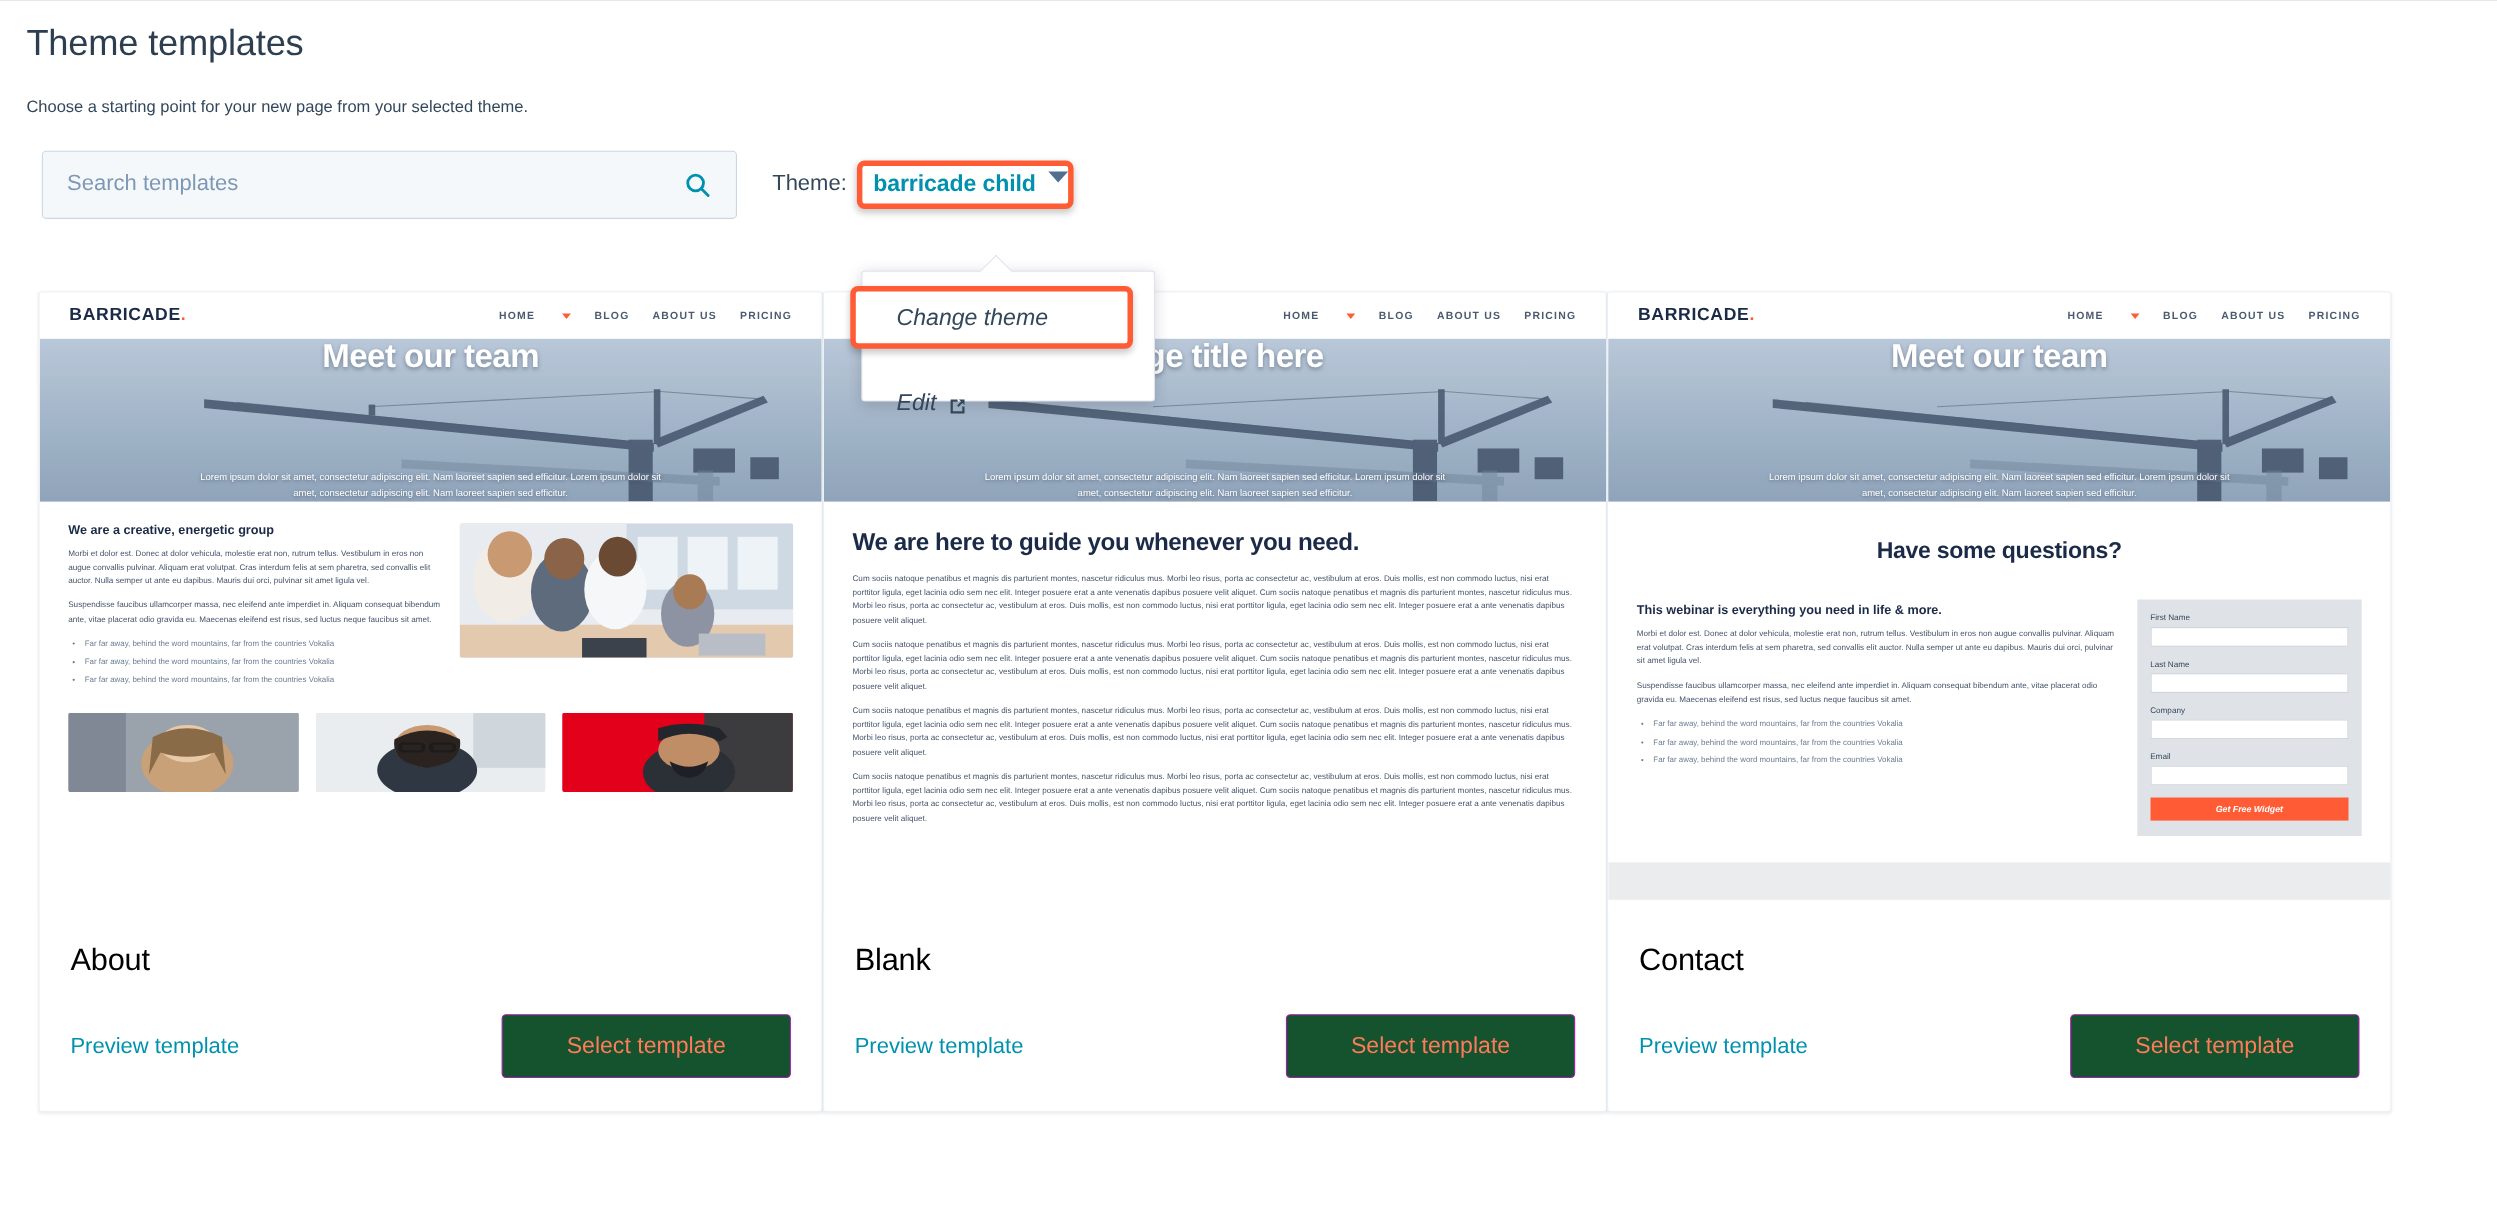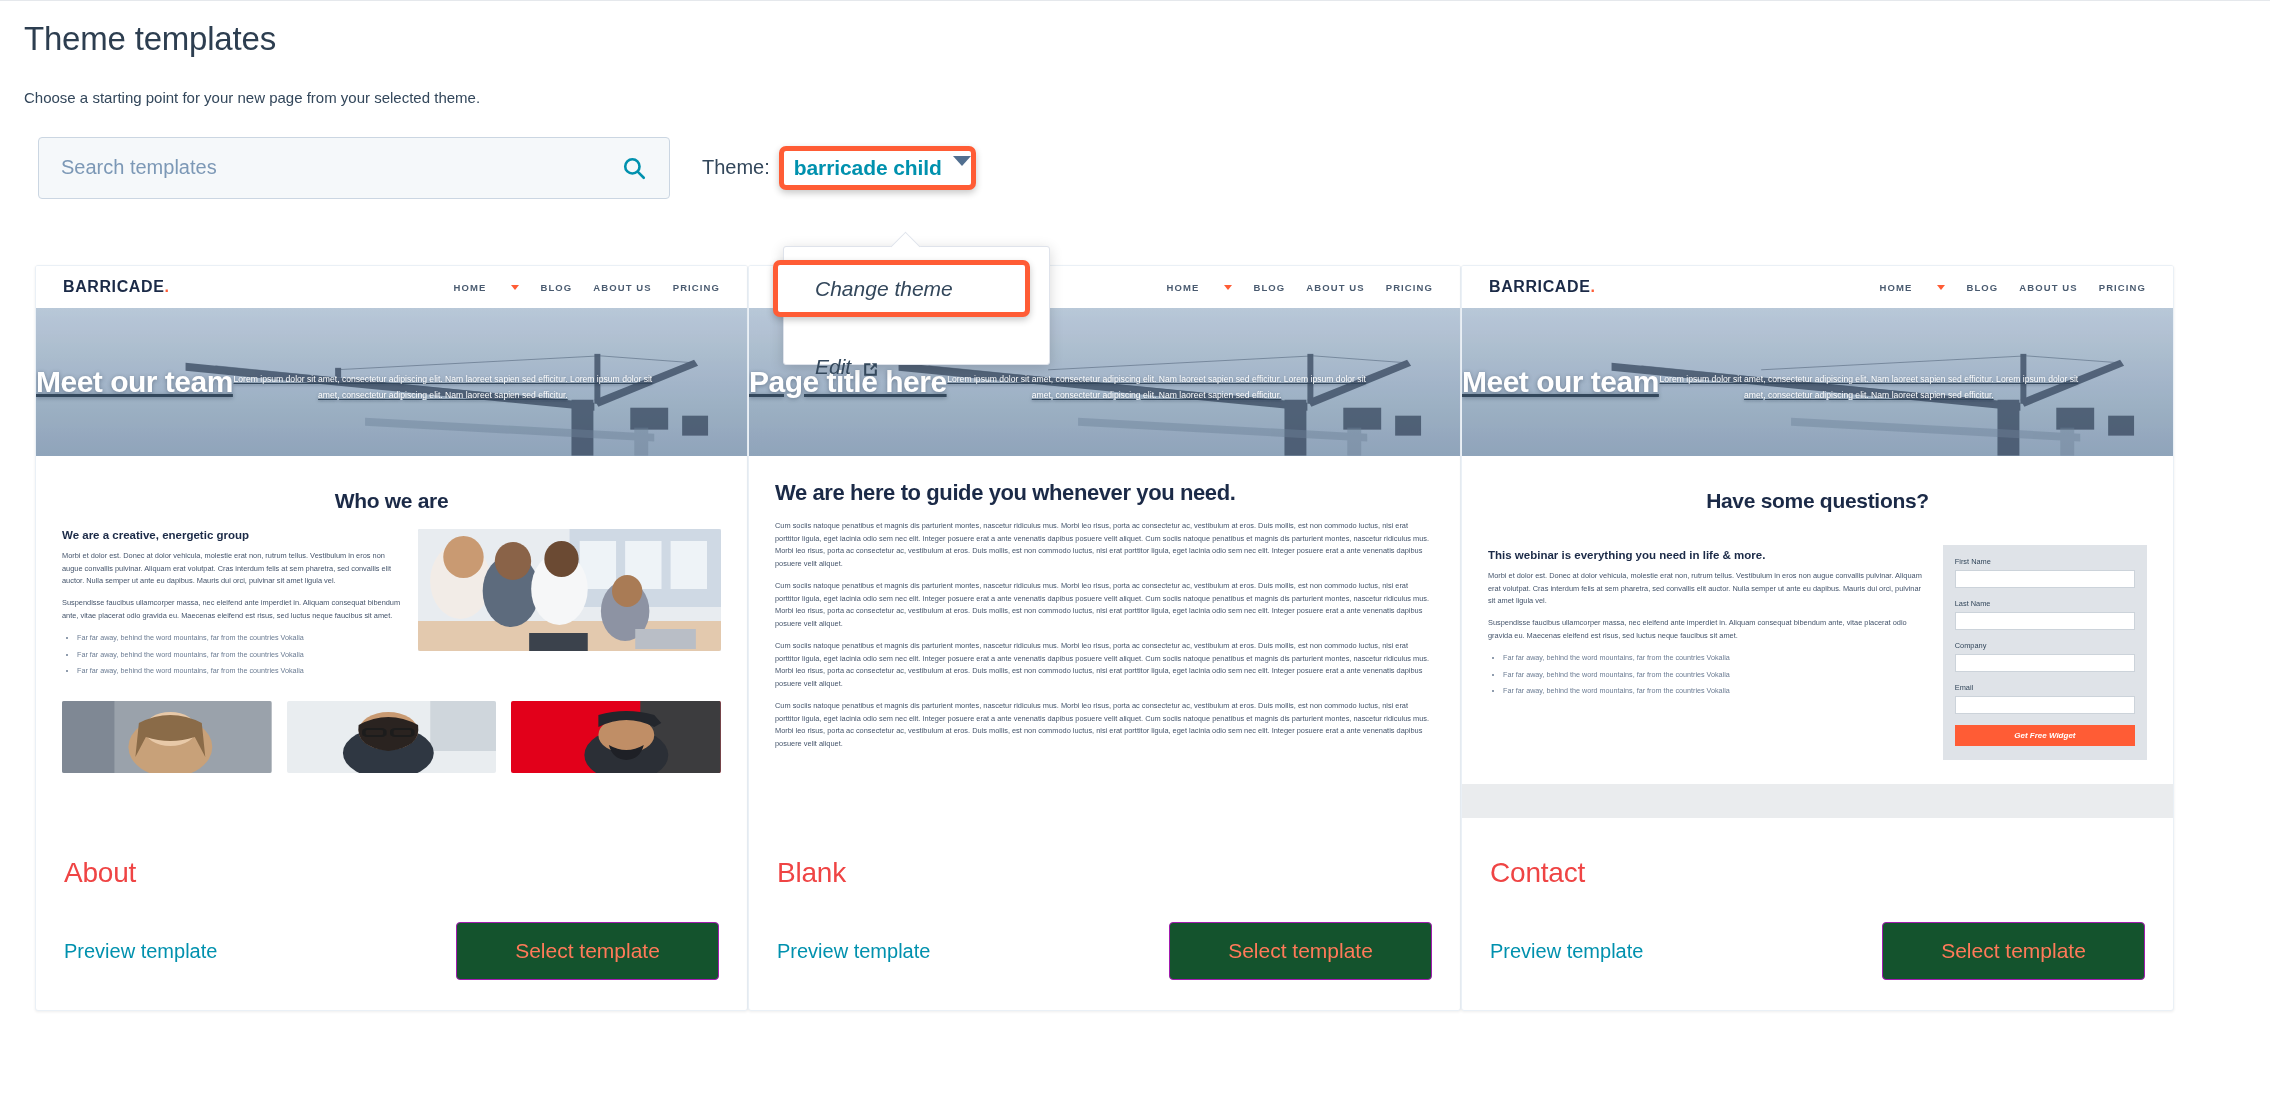--- a/index.html
+++ b/index.html
@@ -146,23 +146,22 @@
   .mini-caret {
     display:inline-block; width:0;height:0;
     border-left:4px solid transparent;border-right:4px solid transparent;
     border-top:5px solid #ff5c35; margin-left:4px; vertical-align: middle;
   }
 
   
   .hero {
     height: 148px; position: relative; overflow: hidden;
     background: linear-gradient(180deg,#b7c6d6 0%, #9fb2c6 45%, #93a7bd 100%);
-    display: flex; flex-direction: row; align-items: center;
-    justify-content: flex-start;
-    text-decoration: underline;
+    display: flex; flex-direction: column; align-items: center;
+    justify-content: space-between;
   }
   .hero-title {
     position: relative; z-index: 3;
     font-size: 30px; font-weight: 800; color: #ffffff;
     letter-spacing: -0.5px;
     text-shadow: 0 1px 4px rgba(40,55,75,0.45);
     font-family: "Liberation Sans", sans-serif;
   }
   .hero-sub {
     position: relative; z-index: 3;
@@ -223,21 +222,21 @@
     font-size: 8px; font-weight: 700; display: flex;
     align-items: center; justify-content: center; border: none;
     font-family: "Liberation Sans", sans-serif;
     font-style: italic;
   }
   .gray-band { height: 34px; background: #eaecee; margin-top: 24px; }
 
   
   .card-foot { padding: 26px 28px 30px 28px; }
   .tpl-name {
-    font-size: 28px; color: #ef4444; font-weight: 400;
+    font-size: 28px; color: #000000; font-weight: 400;
     letter-spacing: -0.2px; margin-bottom: 33px;
   }
   .foot-row { display: flex; align-items: center; }
   .preview-link {
     font-size: 20px; color: #0091ae; cursor: pointer;
   }
   .select-btn {
     margin-left: auto;
     width: 263px; height: 58px;
     border: 1px solid #a21caf; border-radius: 4px;
@@ -340,21 +339,20 @@
           <g fill="#6a7f96" opacity="0.45">
             <polygon points="330,110 620,126 620,134 330,118"></polygon>
             <rect x="600" y="120" width="14" height="28"></rect>
           </g>
         </svg>
         <div class="hero-title">Meet our team</div>
         <div class="hero-sub">Lorem ipsum dolor sit amet, consectetur adipiscing elit. Nam laoreet sapien sed efficitur. Lorem ipsum dolor sit amet, consectetur adipiscing elit. Nam laoreet sapien sed efficitur.</div>
       </div>
 
       <div class="body-pad">
-        <div class="sec-title">Who we are</div>
         <div class="two-col">
           <div class="col-l">
             <div class="sub-head">We are a creative, energetic group</div>
             <p class="para">Morbi et dolor est. Donec at dolor vehicula, molestie erat non, rutrum tellus. Vestibulum in eros non augue convallis pulvinar. Aliquam erat volutpat. Cras interdum felis at sem pharetra, sed convallis elit auctor. Nulla semper ut ante eu dapibus. Mauris dui orci, pulvinar sit amet ligula vel.</p>
             <p class="para">Suspendisse faucibus ullamcorper massa, nec eleifend ante imperdiet in. Aliquam consequat bibendum ante, vitae placerat odio gravida eu. Maecenas eleifend est risus, sed luctus neque faucibus sit amet.</p>
             <ul class="bullets">
               <li>Far far away, behind the word mountains, far from the countries Vokalia</li>
               <li>Far far away, behind the word mountains, far from the countries Vokalia</li>
               <li>Far far away, behind the word mountains, far from the countries Vokalia</li>
             </ul>

